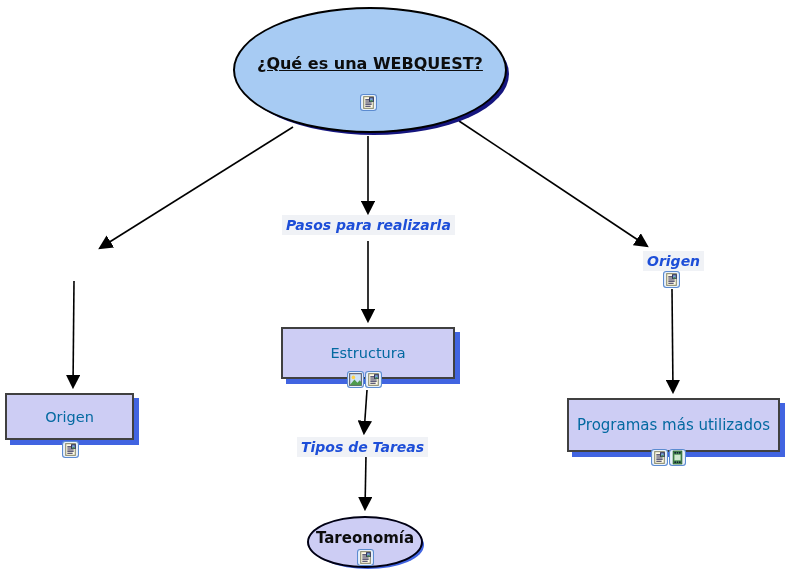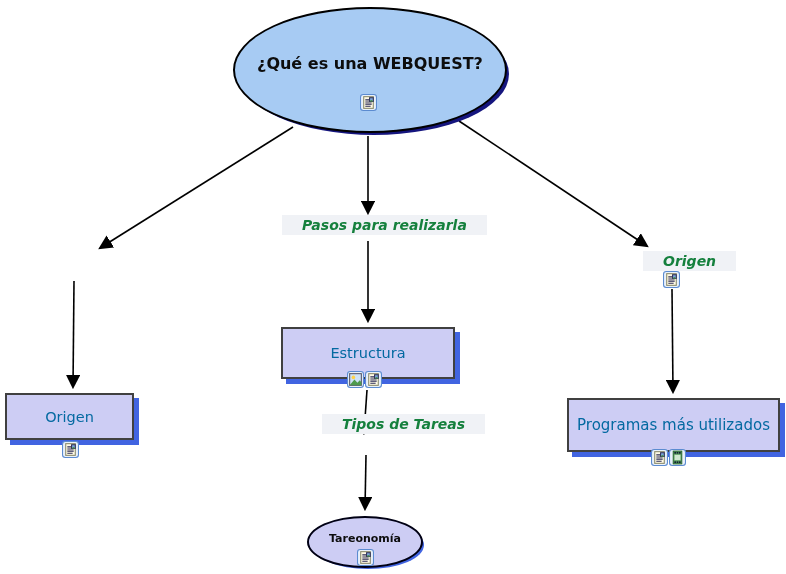--- a/index.html
+++ b/index.html
@@ -19,27 +19,27 @@
 
   
   .ell-wrap{position:absolute;z-index:2;}
   .ell{position:absolute;border-radius:50%;}
   .ell-shadow{background:#15157e;}
   .ell-main{
     display:flex;align-items:center;justify-content:center;
     font-weight:bold;color:#0d0d0d;text-align:center;white-space:nowrap;
   }
   .root-main{background:#a7cbf3;border:2px solid #000;font-size:16px;}
-  .sub-main{background:#cdcdf4;border:2px solid #000014;font-size:11px;}
+  .sub-main{background:#cdcdf4;border:2px solid #000014;font-size:15px;}
 
   
   .link-label{
-    position:absolute;z-index:2;background:#f0f2f6;color:#15803d;
+    position:absolute;z-index:2;background:#f0f2f6;color:#1d4ed8;
     font-weight:bold;font-style:italic;font-size:14px;line-height:1.3;
-    padding:1px 20px;white-space:nowrap;
+    padding:1px 4px;white-space:nowrap;
   }
 
   
   .res-icon{position:absolute;z-index:3;width:17px;height:17px;}
   .hidden-defs{position:absolute;width:0;height:0;overflow:hidden;}
 </style>
 </head>
 <body>
 
 <svg class="hidden-defs" aria-hidden="true">
@@ -87,36 +87,36 @@
       <line x1="367" y1="390" x2="364" y2="433" marker-end="url(#arrowhead)"></line>
       <line x1="366" y1="455" x2="365" y2="509" marker-end="url(#arrowhead)"></line>
       <line x1="459" y1="121" x2="647" y2="246" marker-end="url(#arrowhead)"></line>
       <line x1="672" y1="289" x2="673" y2="392" marker-end="url(#arrowhead)"></line>
     </g>
   </svg>
 
   <div class="ell-wrap" style="left:233px;top:7px;width:280px;height:131px;">
     <div class="ell ell-shadow" style="left:6px;top:6px;width:270px;height:122px;"></div>
     <div class="ell ell-main root-main" style="left:0;top:0;width:270px;height:122px;padding-bottom:0;">
-      <span style="position:relative;top:-7px;">¿Qué es una WEBQUEST?</span>
+      <span style="position:relative;top:-7px;text-decoration:underline;">¿Qué es una WEBQUEST?</span>
     </div>
   </div>
 
 
   <div class="node-box" style="left:5px;top:393px;width:125px;height:43px;justify-content:center;">
     <span>Origen</span>
   </div>
 
   <div class="link-label" style="left:282px;top:215px;">Pasos para realizarla</div>
 
   <div class="node-box" style="left:281px;top:327px;width:170px;height:48px;">
     <span>Estructura</span>
   </div>
 
-  <div class="link-label" style="left:297px;top:414px;margin-left:25px;">Tipos de Tareas</div>
+  <div class="link-label" style="left:297px;top:437px;">Tipos de Tareas</div>
 
   <div class="ell-wrap" style="left:307px;top:516px;width:121px;height:57px;">
     <div class="ell ell-shadow" style="left:5px;top:5px;width:112px;height:48px;background:#4164e1;"></div>
     <div class="ell ell-main sub-main" style="left:0;top:0;width:112px;height:48px;">
       <span style="position:relative;top:-4px;">Tareonomía</span>
     </div>
   </div>
 
   <div class="link-label" style="left:643px;top:251px;">Origen</div>
 

